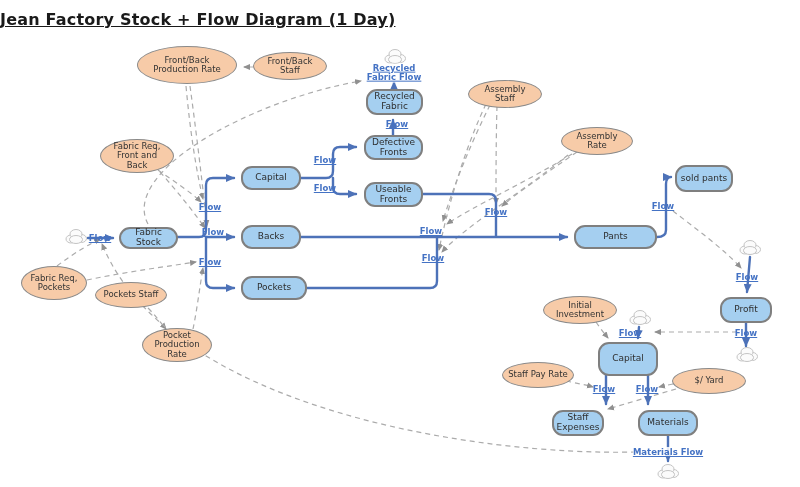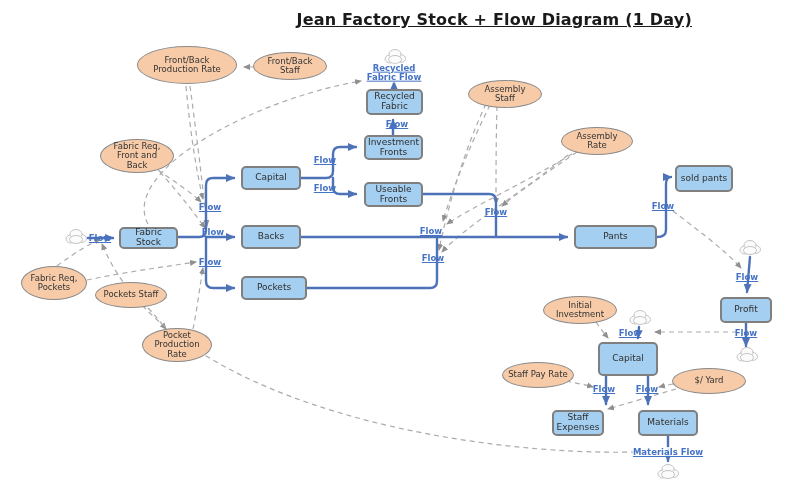--- a/index.html
+++ b/index.html
@@ -1,21 +1,21 @@
 <!DOCTYPE html>
 <html><head>
 <meta charset="utf-8">
 <style>
   html,body{margin:0;padding:0;background:#ffffff;}
   #stage{position:relative;width:800px;height:487px;background:#ffffff;overflow:hidden;
          font-family:"DejaVu Sans",sans-serif;}
-  #title{position:absolute;left:0;top:10px;width:656px;text-align:right;
-         font-size:16px;font-weight:bold;color:#1a1a1a;text-decoration:underline;letter-spacing:.2px;padding-left:36px;}
+  #title{position:absolute;left:0;top:10px;width:656px;text-align:left;
+         font-size:16px;font-weight:bold;color:#1a1a1a;text-decoration:underline;letter-spacing:.2px;}
   svg{position:absolute;left:0;top:0;}
-  .stock{position:absolute;background:#a5cff0;border:2px solid #7f7f7f;border-radius:5px;
+  .stock{position:absolute;background:#a5cff0;border:2px solid #7f7f7f;border-radius:11px;
          display:flex;align-items:center;justify-content:center;text-align:center;
          font-size:9px;line-height:1.1;color:#2e2e2e;box-sizing:border-box;padding:2px;}
   .conv{position:absolute;background:#f7cba8;border:1.5px solid #8a8a8a;border-radius:50%;
         display:flex;align-items:center;justify-content:center;text-align:center;
         font-size:8.5px;line-height:1.1;color:#333;box-sizing:border-box;padding:2px 5px;}
   .flbl{position:absolute;transform:translate(-50%,-50%);font-size:8.5px;font-weight:bold;
         color:#4472c4;white-space:nowrap;text-align:center;text-decoration:underline;}
   .flbl.wrap{white-space:normal;width:58px;line-height:1.1;background:rgba(255,255,255,.85);}
 </style>
 </head>
@@ -95,21 +95,21 @@
       <use href="#cloud" x="750" y="248"></use>
       <use href="#cloud" x="747" y="355"></use>
       <use href="#cloud" x="668" y="472"></use>
     </g>
   </svg>
 
   <div class="stock" style="left:119px;top:227px;width:59px;height:22px">Fabric Stock</div>
   <div class="stock" style="left:241px;top:166px;width:60px;height:24px">Capital</div>
   <div class="stock" style="left:241px;top:225px;width:60px;height:24px">Backs</div>
   <div class="stock" style="left:241px;top:276px;width:66px;height:24px">Pockets</div>
-  <div class="stock" style="left:364px;top:135px;width:59px;height:25px">Investment Fronts</div>
+  <div class="stock" style="left:364px;top:135px;width:59px;height:25px">Defective Fronts</div>
   <div class="stock" style="left:364px;top:182px;width:59px;height:25px">Useable Fronts</div>
   <div class="stock" style="left:366px;top:89px;width:57px;height:26px">Recycled Fabric</div>
   <div class="stock" style="left:574px;top:225px;width:83px;height:24px">Pants</div>
   <div class="stock" style="left:675px;top:165px;width:58px;height:27px">sold pants</div>
   <div class="stock" style="left:720px;top:297px;width:52px;height:26px">Profit</div>
   <div class="stock" style="left:598px;top:342px;width:60px;height:34px">Capital</div>
   <div class="stock" style="left:552px;top:410px;width:52px;height:26px">Staff Expenses</div>
   <div class="stock" style="left:638px;top:410px;width:60px;height:26px">Materials</div>
 
   <div class="conv" style="left:137px;top:46px;width:100px;height:38px">Front/Back Production Rate</div>

